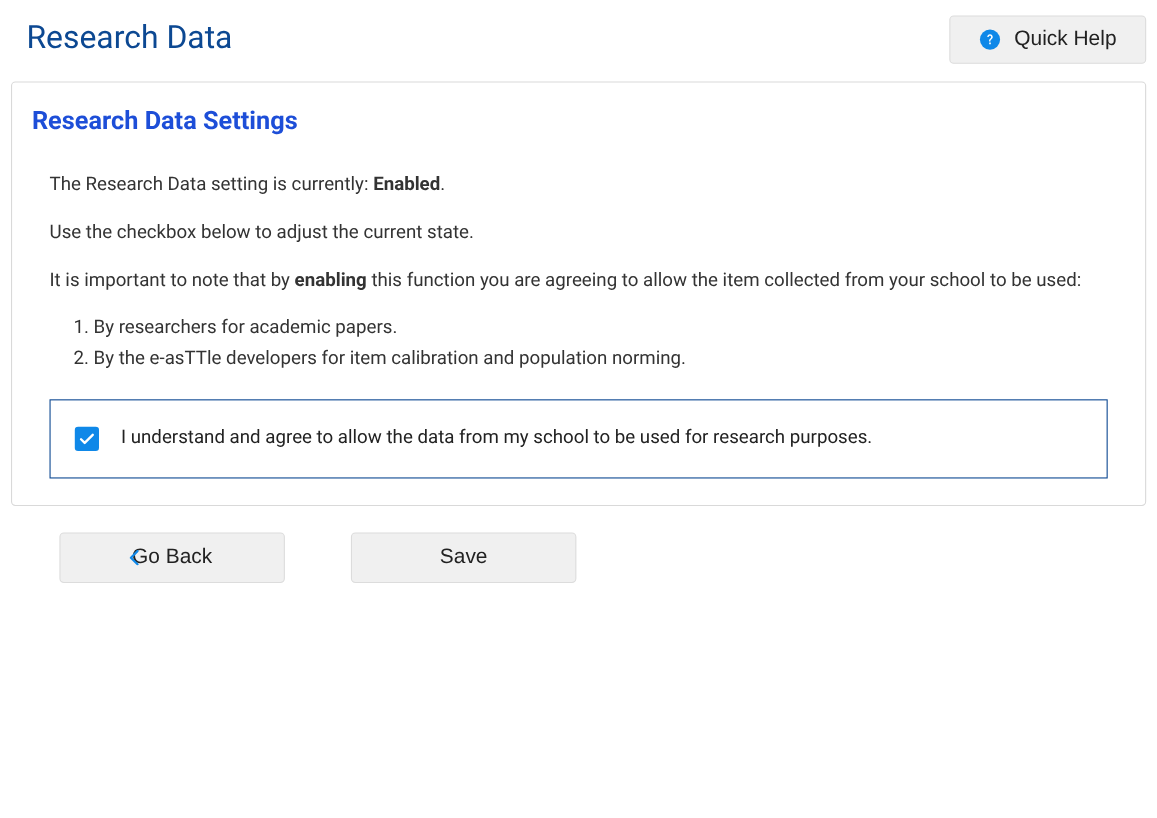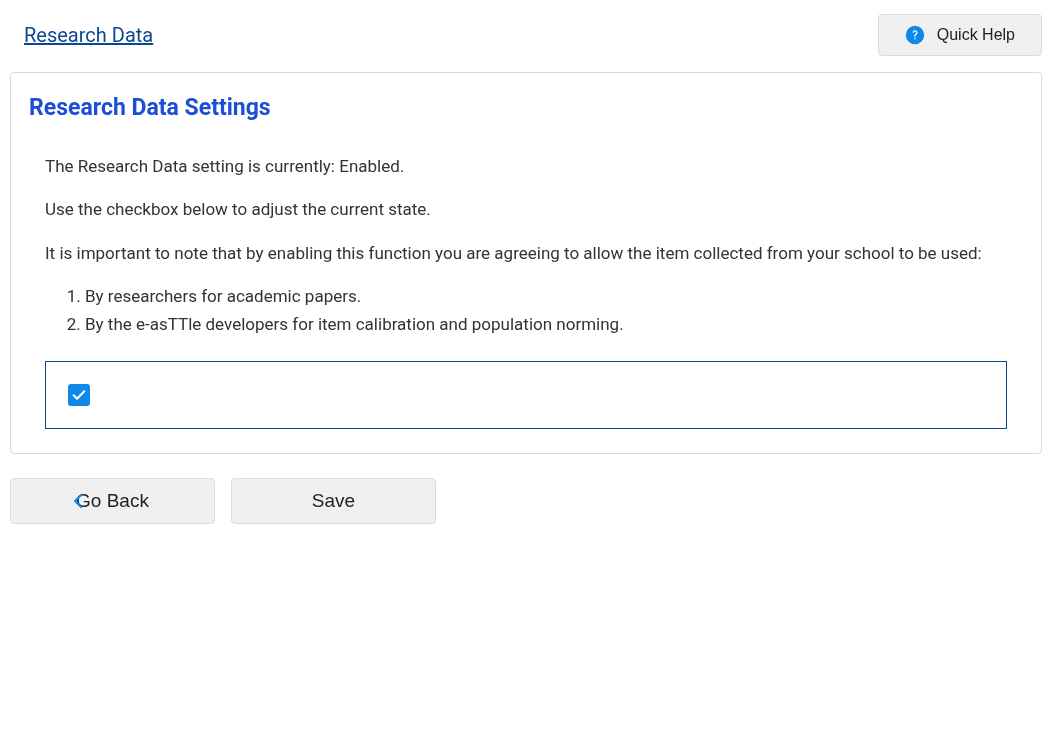--- a/index.html
+++ b/index.html
@@ -16,33 +16,32 @@
       line-height: 1.5;
     }
     .header {
       display: flex;
       justify-content: space-between;
       align-items: center;
       padding: 4px 0 16px 14px;
     }
     .page-title {
       color: #0c4892;
-      font-size: 20px;
+      font-size: 29px;
       font-weight: 400;
-      text-decoration: underline;
     }
     .quick-help-button {
       display: flex;
       align-items: center;
       gap: 12px;
       background: #f0f0f0;
       border: 1px solid #dcdcdc;
       border-radius: 4px;
       padding: 10px 26px;
-      font-size: 16px;
+      font-size: 19px;
       cursor: pointer;
       color: #222;
     }
     .help-icon-svg {
       width: 20px;
       height: 20px;
       display: block;
     }
     .panel {
       border: 1px solid #d9d9d9;
@@ -65,21 +64,21 @@
       color: #333;
     }
     .content ol {
       margin: 0 0 18px 40px;
       padding-left: 0;
     }
     .content ol li {
       margin-bottom: 2px;
     }
     .status-strong, .enabling-strong {
-      font-weight: 400;
+      font-weight: 700;
     }
     .agree-box {
       border: 1px solid #0c4892;
       padding: 22px 22px;
       margin-top: 24px;
       display: flex;
       align-items: center;
       gap: 20px;
     }
     .checkbox-wrap {
@@ -112,20 +111,21 @@
       padding: 11px 0;
       font-size: 19px;
       cursor: pointer;
       color: #222;
       width: 205px;
       display: flex;
       align-items: center;
       justify-content: center;
       gap: 8px;
       position: relative;
+      margin-left: 44px;
     }
     .chevron-left {
       position: absolute;
       left: 62px;
     }
     .chevron-left svg {
       width: 10px;
       height: 14px;
       display: block;
     }
@@ -160,20 +160,21 @@
       <li>By researchers for academic papers.</li>
       <li>By the e-asTTle developers for item calibration and population norming.</li>
     </ol>
 
     <div class="agree-box">
       <div class="checkbox-wrap">
         <svg viewBox="0 0 24 24">
           <path d="M4 12.5l5 5L20 6.5" stroke="#ffffff" stroke-width="3.2" fill="none" stroke-linecap="round" stroke-linejoin="round"></path>
         </svg>
       </div>
+      <span class="agree-text">I understand and agree to allow the data from my school to be used for research purposes.</span>
     </div>
   </div>
 </div>
 
 <div class="footer-buttons">
   <button class="btn">
     <span class="chevron-left">
       <svg viewBox="0 0 10 14">
         <path d="M8 1L2 7l6 6" stroke="#0f88e8" stroke-width="2" fill="none" stroke-linecap="round" stroke-linejoin="round"></path>
       </svg>

